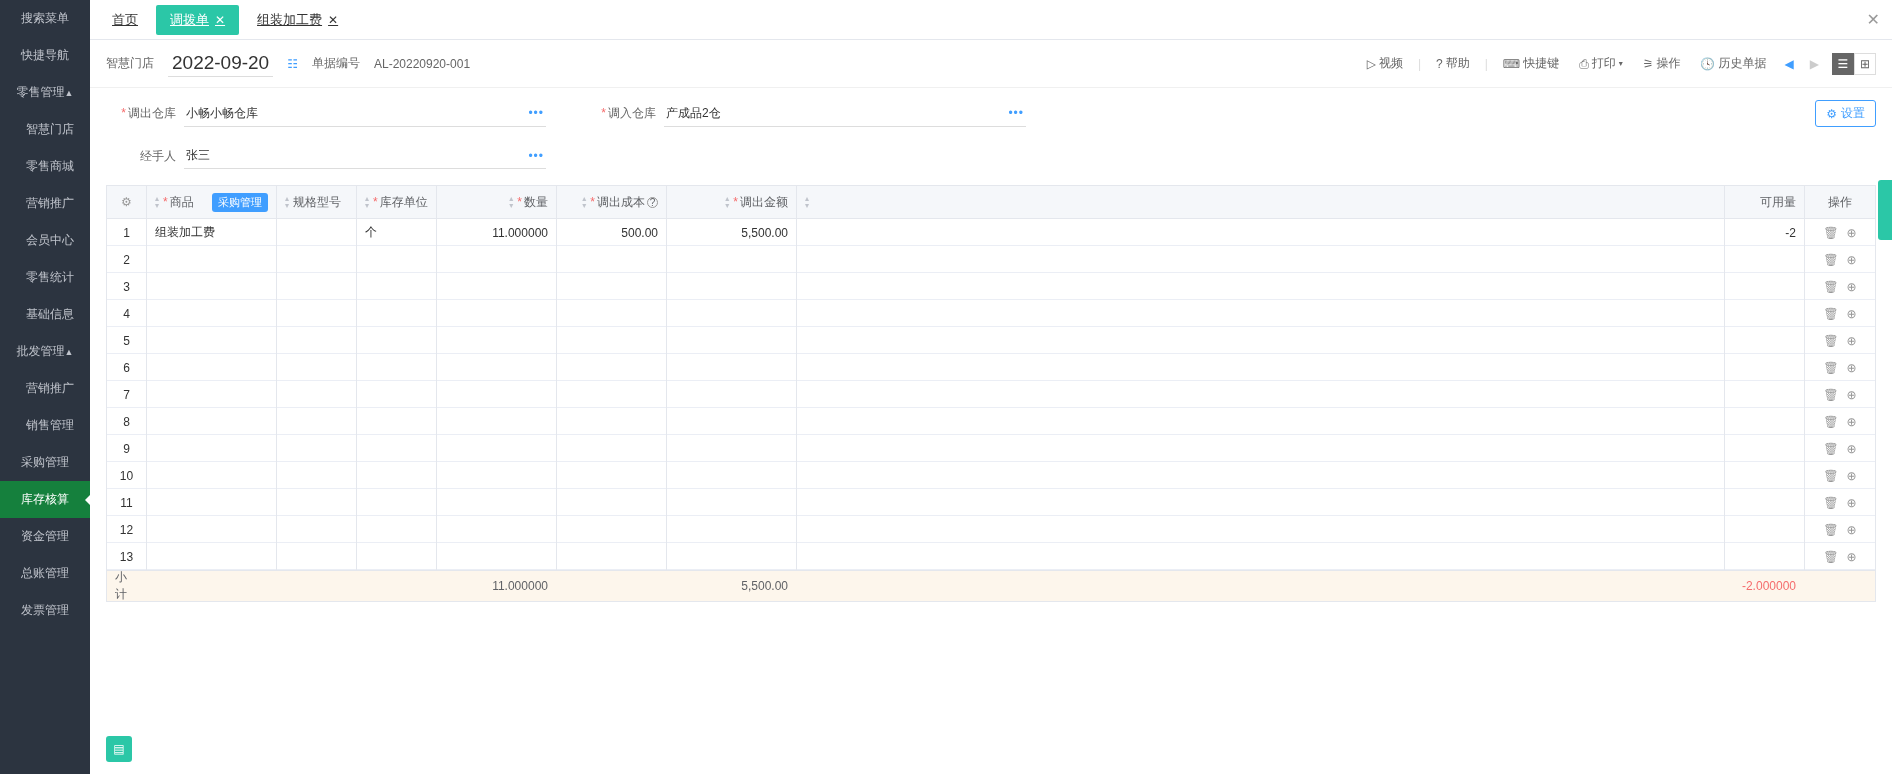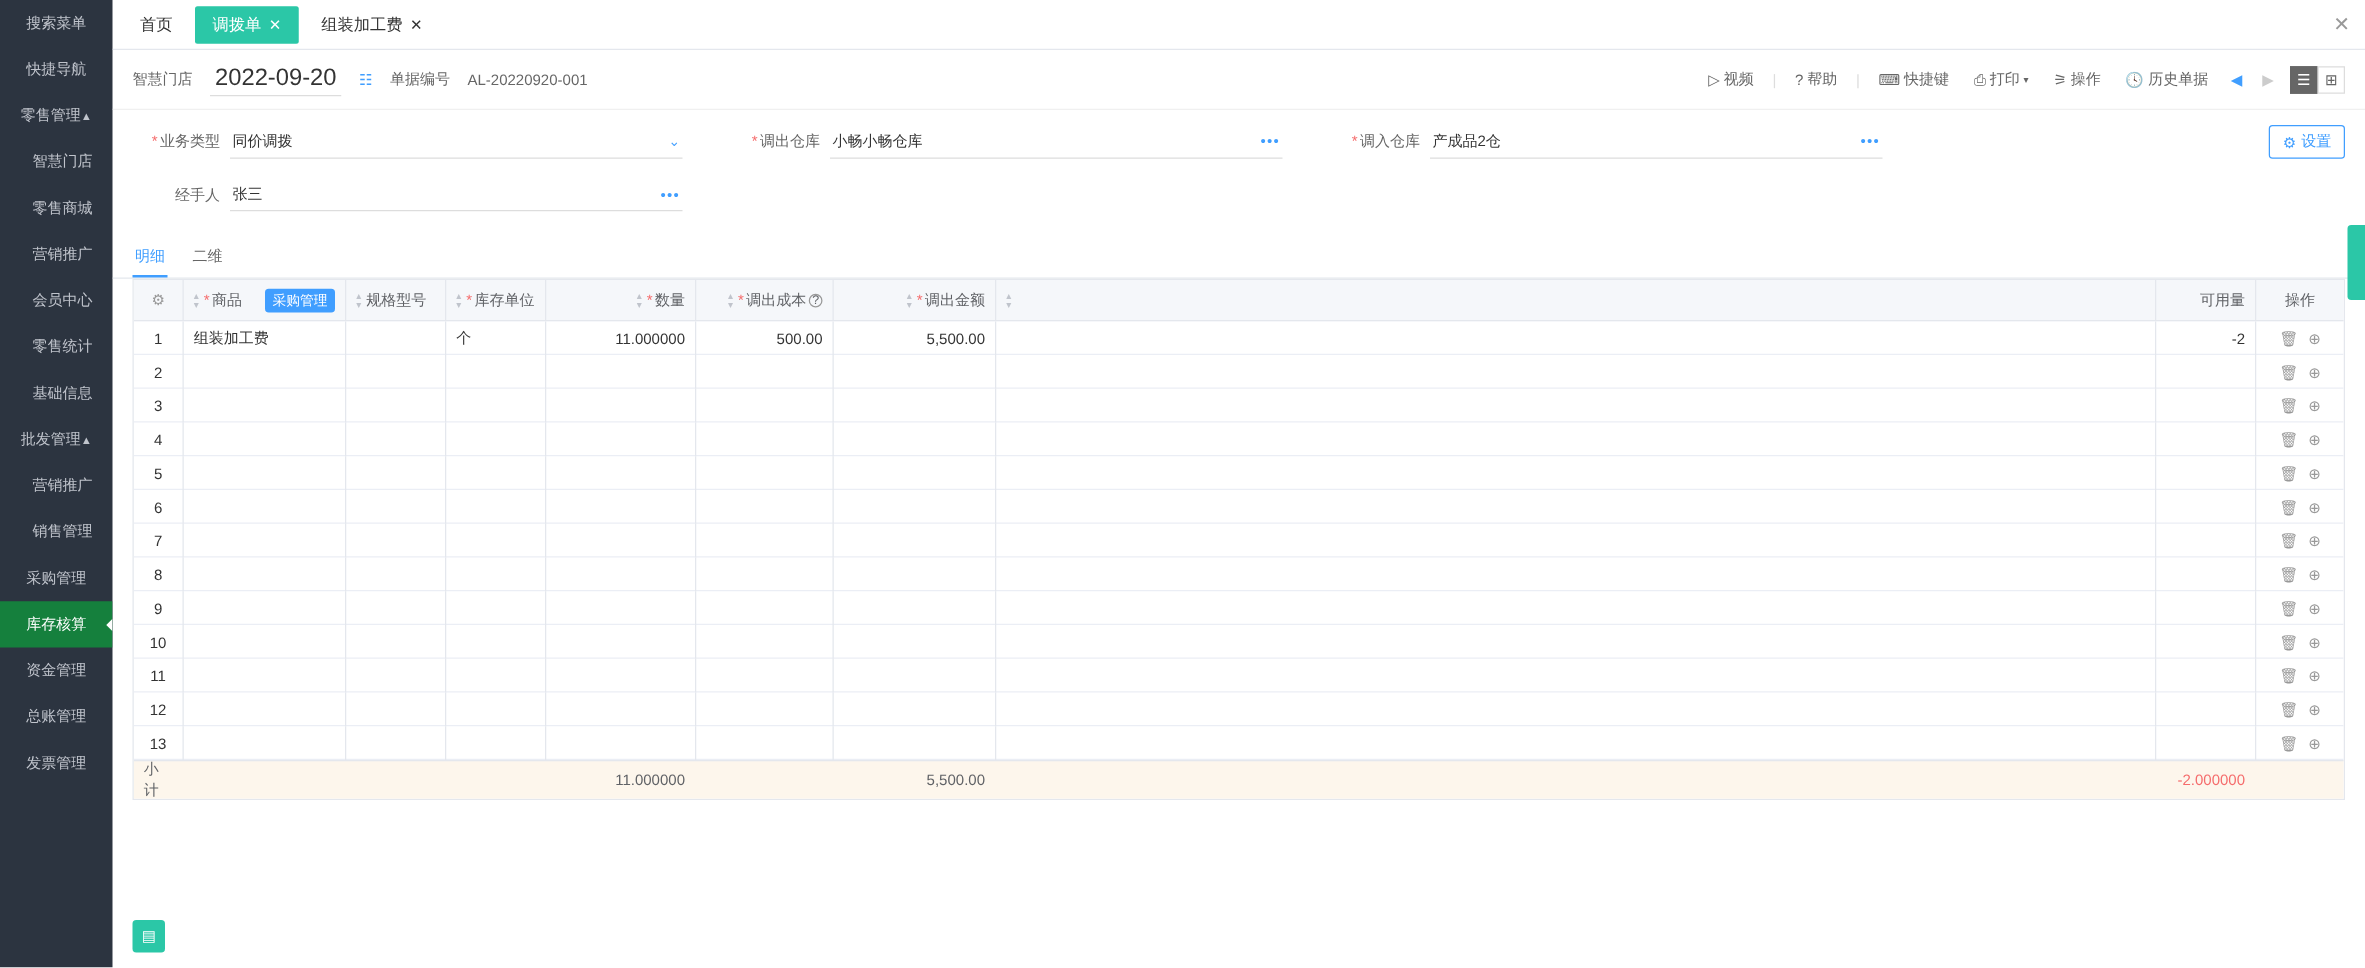--- a/index.html
+++ b/index.html
@@ -7,21 +7,21 @@
 .app { display: flex; height: 774px; width: 1892px; }
 .sidebar { width: 90px; background: #2c3440; color: #c0c4cc; display: flex; flex-direction: column; overflow-y: auto; }
 .side-item { padding: 10px 8px; font-size: 12px; cursor: pointer; display: flex; align-items: center; justify-content: center; }
 .side-item.sub { padding-left: 18px; color: #c0c4cc; }
 .side-item.active { background: #15803d; color: #fff; }
 .side-item .chev { font-size: 9px; }
 .side-item.active-indicator { position: relative; }
 .side-item.active-indicator::after { content: ''; position: absolute; right: 0; top: 50%; transform: translateY(-50%); border: 5px solid transparent; border-right-color: #fff; }
 .main { flex: 1; display: flex; flex-direction: column; overflow: hidden; }
 .tabs-row { display: flex; align-items: center; border-bottom: 1px solid #e4e7ed; height: 40px; padding: 0 8px; position: relative; }
-.tab { padding: 0 14px; height: 30px; line-height: 30px; font-size: 13px; cursor: pointer; display: flex; align-items: center; gap: 6px; border-radius: 2px; margin-right: 4px; }
+.tab { padding: 0 14px; height: 30px; line-height: 30px; font-size: 13px; cursor: pointer; display: flex; align-items: center; gap: 6px; border-radius: 2px; margin-right: 4px; text-decoration: underline; }
 .tab.home { color: #333; }
 .tab.active { background: #2bc7a7; color: #fff; }
 .tab .close { font-size: 12px; cursor: pointer; }
 .tabs-close-all { position: absolute; right: 12px; font-size: 16px; color: #999; cursor: pointer; }
 .doc-header { display: flex; align-items: center; padding: 10px 16px; border-bottom: 1px solid #f0f0f0; gap: 14px; }
 .doc-header .lbl { color: #666; }
 .doc-header .date-val { color: #333; font-size: 19px; border-bottom: 1px solid #ddd; padding: 2px 4px; }
 .cal-icon { color: #409eff; }
 .doc-header .doc-no { color: #666; }
 .toolbar { margin-left: auto; display: flex; align-items: center; gap: 10px; color: #666; }
@@ -172,27 +172,20 @@
         <div class="view-toggle">
           <div class="view-btn active">☰</div>
           <div class="view-btn">⊞</div>
         </div>
       </div>
     </div>
 
     <div class="form-rows">
       <div class="form-row">
         <div class="form-field">
-          <div class="flabel"><span class="req">*</span><span>业务类型</span></div>
-          <div class="finput">
-            <span>同价调拨</span>
-            <span class="suffix">⌄</span>
-          </div>
-        </div>
-        <div class="form-field">
           <div class="flabel"><span class="req">*</span><span>调出仓库</span></div>
           <div class="finput">
             <span>小畅小畅仓库</span>
             <span class="dots">•••</span>
           </div>
         </div>
         <div class="form-field">
           <div class="flabel"><span class="req">*</span><span>调入仓库</span></div>
           <div class="finput">
             <span>产成品2仓</span>
@@ -208,24 +201,20 @@
         <div class="form-field">
           <div class="flabel"><span>经手人</span></div>
           <div class="finput">
             <span>张三</span>
             <span class="dots">•••</span>
           </div>
         </div>
       </div>
     </div>
 
-    <div class="sub-tabs">
-      <div class="sub-tab active">明细</div>
-      <div class="sub-tab">二维</div>
-    </div>
 
     <div class="grid-wrap">
       <div class="grid">
         <div class="ghead">
           <div class="gcell h gear-cell">⚙</div>
           <div class="gcell h c-prod">
               <span class="sort">
                 <span>▴</span>
                 <span>▾</span>
               </span>

